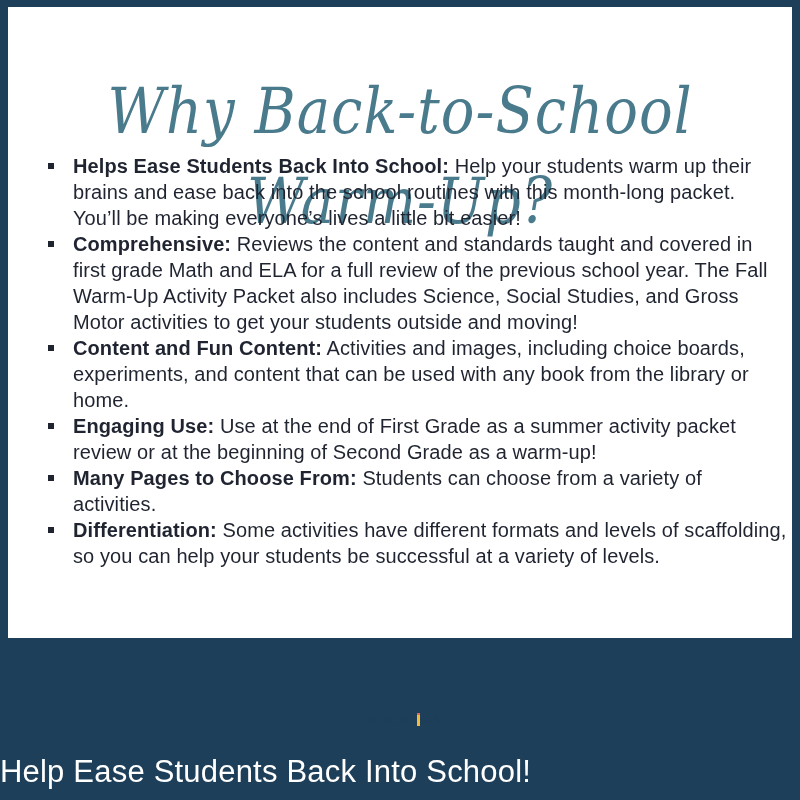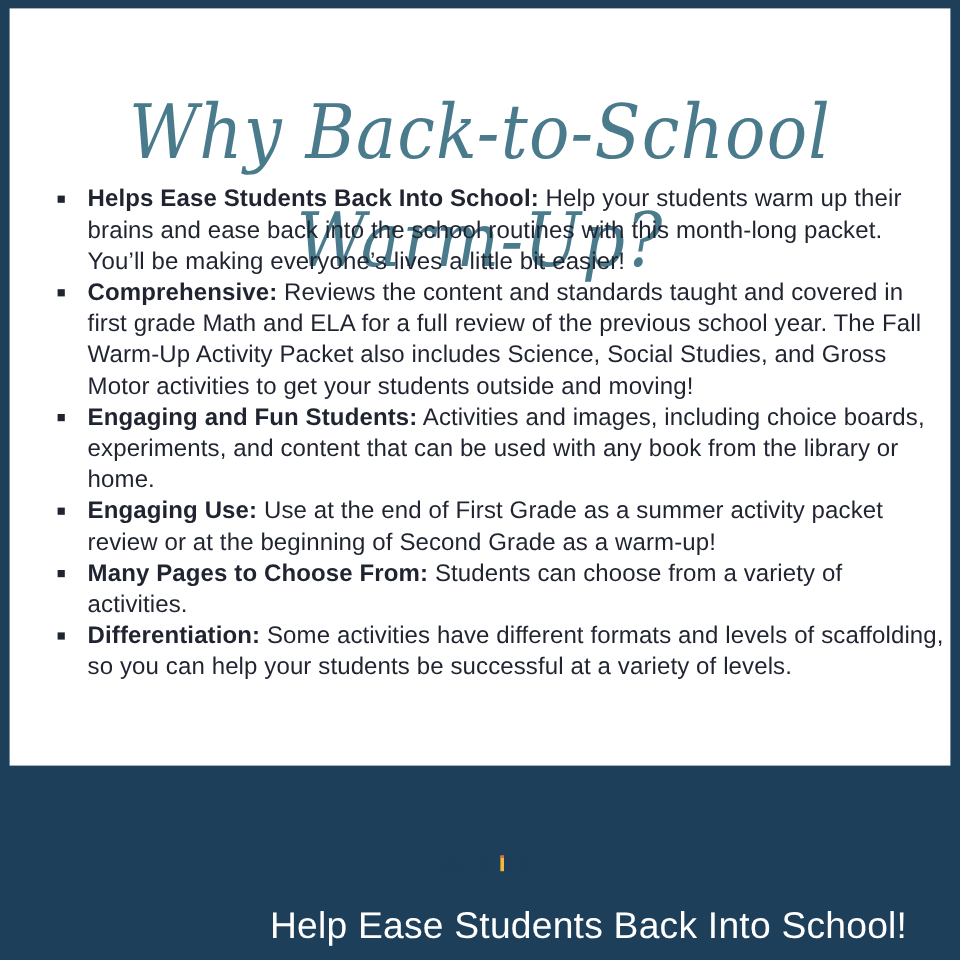--- a/index.html
+++ b/index.html
@@ -100,21 +100,21 @@
       color: #4a8aa0;
       letter-spacing: 0.3px;
       line-height: 11px;
     }
     .banner {
       position: absolute;
       left: 0;
       top: 746px;
       width: 756px;
       height: 54px;
-      text-align: right;
+      text-align: left;
       color: #ffffff;
       font-family: "Liberation Sans", sans-serif;
       font-size: 31px;
       line-height: 52px;
       letter-spacing: 0.2px;
     }
   </style>
 </head>
 <body>
 
@@ -125,21 +125,21 @@
     <li class="feature">
       <span class="bullet"></span>
       <span class="label">Helps Ease Students Back Into School:</span><span> Help your students warm up their brains and ease back into the school routines with this month-long packet. You’ll be making everyone’s lives a little bit easier!</span>
     </li>
     <li class="feature">
       <span class="bullet"></span>
       <span class="label">Comprehensive:</span><span> Reviews the content and standards taught and covered in first grade Math and ELA for a full review of the previous school year. The Fall Warm-Up Activity Packet also includes Science, Social Studies, and Gross Motor activities to get your students outside and moving!</span>
     </li>
     <li class="feature">
       <span class="bullet"></span>
-      <span class="label">Engaging and Fun Students:</span><span> Activities and images, including choice boards, experiments, and content that can be used with any book from the library or home.</span>
+      <span class="label">Content and Fun Content:</span><span> Activities and images, including choice boards, experiments, and content that can be used with any book from the library or home.</span>
     </li>
     <li class="feature">
       <span class="bullet"></span>
       <span class="label">Engaging Use:</span><span> Use at the end of First Grade as a summer activity packet review or at the beginning of Second Grade as a warm-up!</span>
     </li>
     <li class="feature">
       <span class="bullet"></span>
       <span class="label">Many Pages to Choose From:</span><span> Students can choose from a variety of activities.</span>
     </li>
     <li class="feature">

